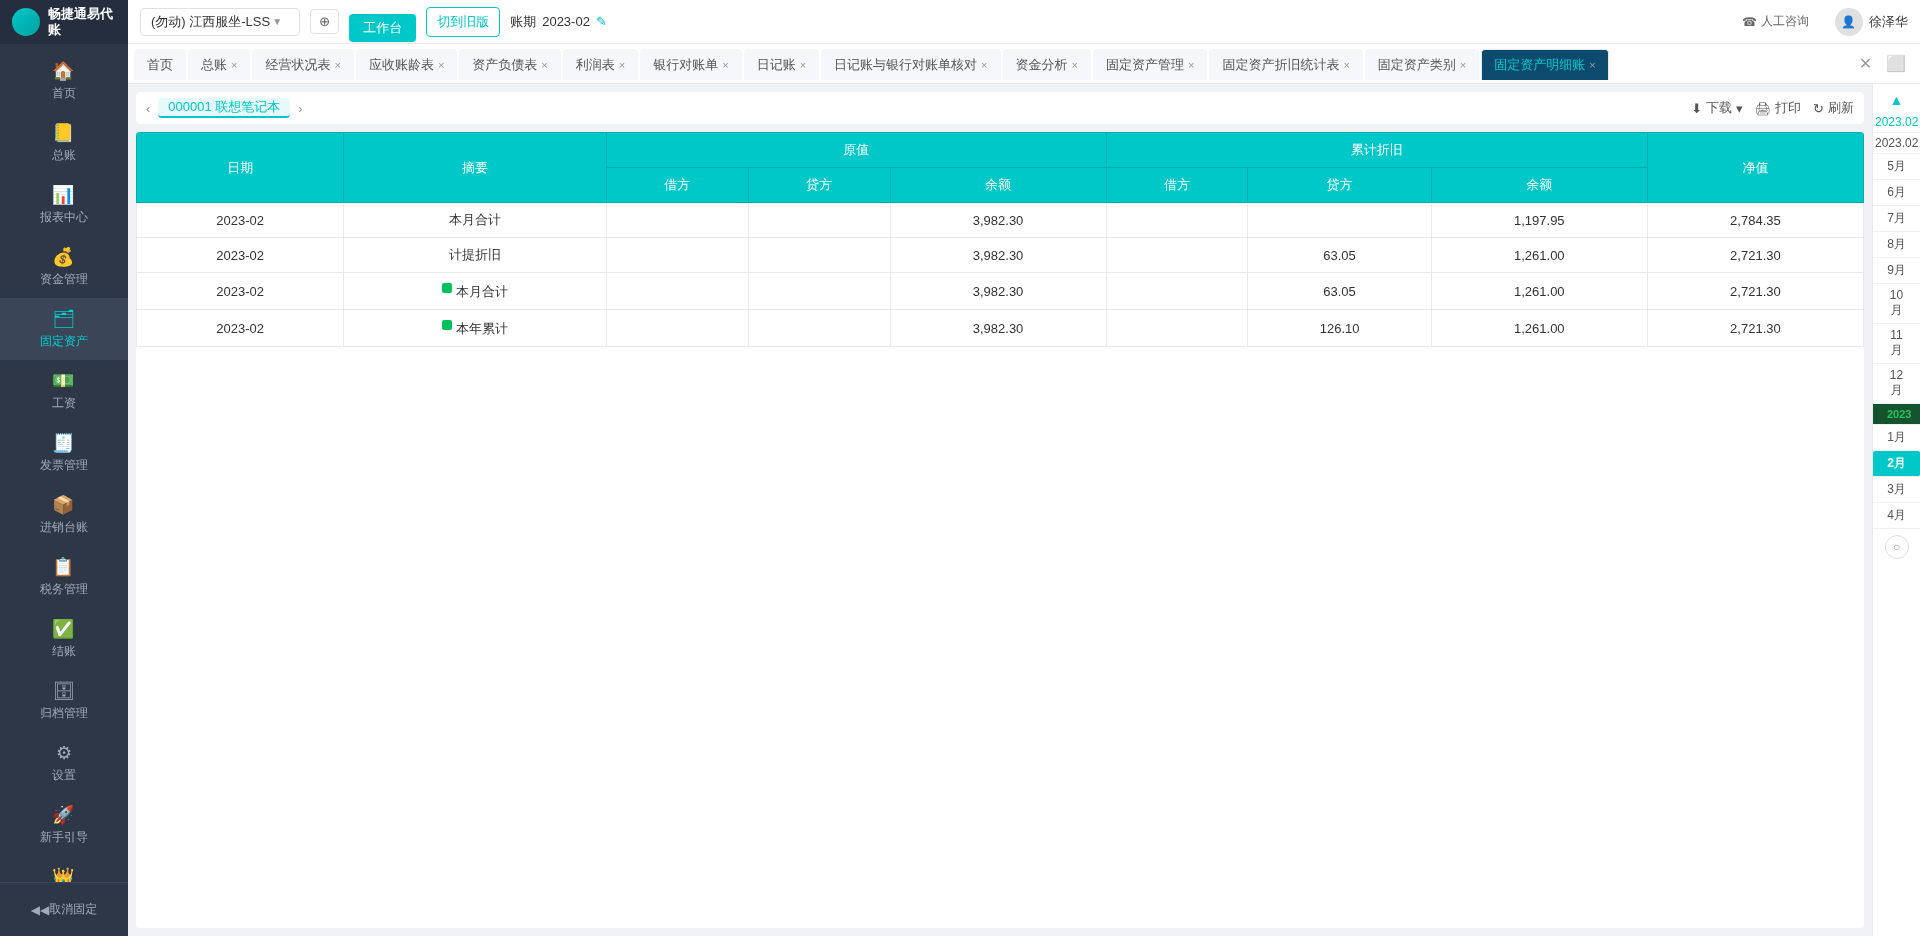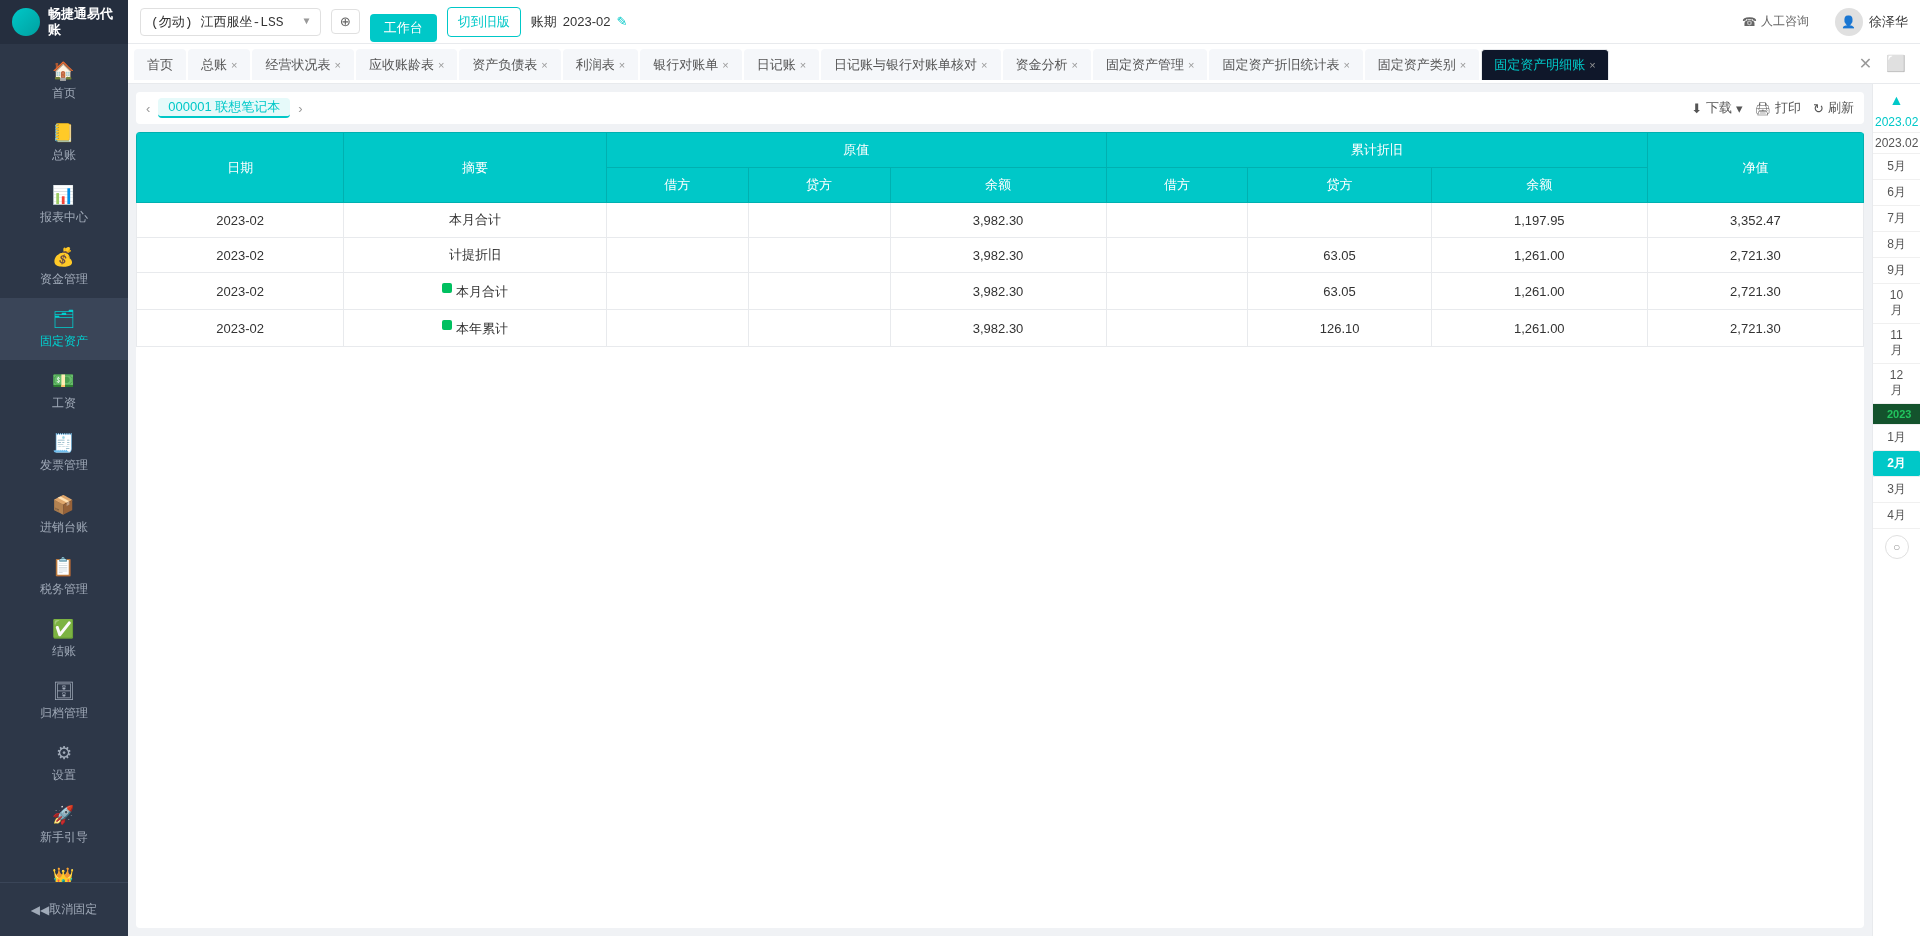--- a/index.html
+++ b/index.html
@@ -71,29 +71,28 @@
       background: #fff;
       border-bottom: 1px solid #e8eaed;
       display: flex;
       align-items: center;
       padding: 0 12px;
       gap: 10px;
     }
     .topbar-company {
       display: flex;
       align-items: center;
-      gap: 20px;
+      gap: 2px;
       border: 1px solid #e0e0e0;
       border-radius: 4px;
       padding: 4px 10px;
       cursor: pointer;
       font-size: 13px;
       color: #333;
       min-width: 160px;
-      font-family: Liberation Mono, monospace;
     }
     .topbar-company-arrow { color: #999; font-size: 10px; }
     .topbar-copy-btn {
       border: 1px solid #e0e0e0;
       background: #fff;
       border-radius: 4px;
       padding: 4px 8px;
       cursor: pointer;
       color: #666;
     }
@@ -174,21 +173,21 @@
       cursor: pointer;
       font-size: 13px;
       color: #555;
       white-space: nowrap;
       border: 1px solid transparent;
       border-bottom: none;
       background: #f5f7fa;
       margin-bottom: -1px;
     }
     .tab-item.active {
-      background: #0f172a;
+      background: #0c4a6e;
       color: #00c8c8;
       border-color: #e8eaed;
       border-bottom-color: #fff;
     }
     .tab-close { font-size: 11px; color: #999; cursor: pointer; }
 
     
     .content {
       flex: 1;
       display: flex;
@@ -562,21 +561,21 @@
           <tbody id="table-body">
               <tr>
     <td>2023-02</td>
     <td>本月合计</td>
     <td></td>
     <td></td>
     <td>3,982.30</td>
     <td></td>
     <td></td>
     <td>1,197.95</td>
-    <td>3,352.47</td>
+    <td>2,784.35</td>
   </tr>
               <tr>
     <td>2023-02</td>
     <td>计提折旧</td>
     <td></td>
     <td></td>
     <td>3,982.30</td>
     <td></td>
     <td>63.05</td>
     <td>1,261.00</td>

